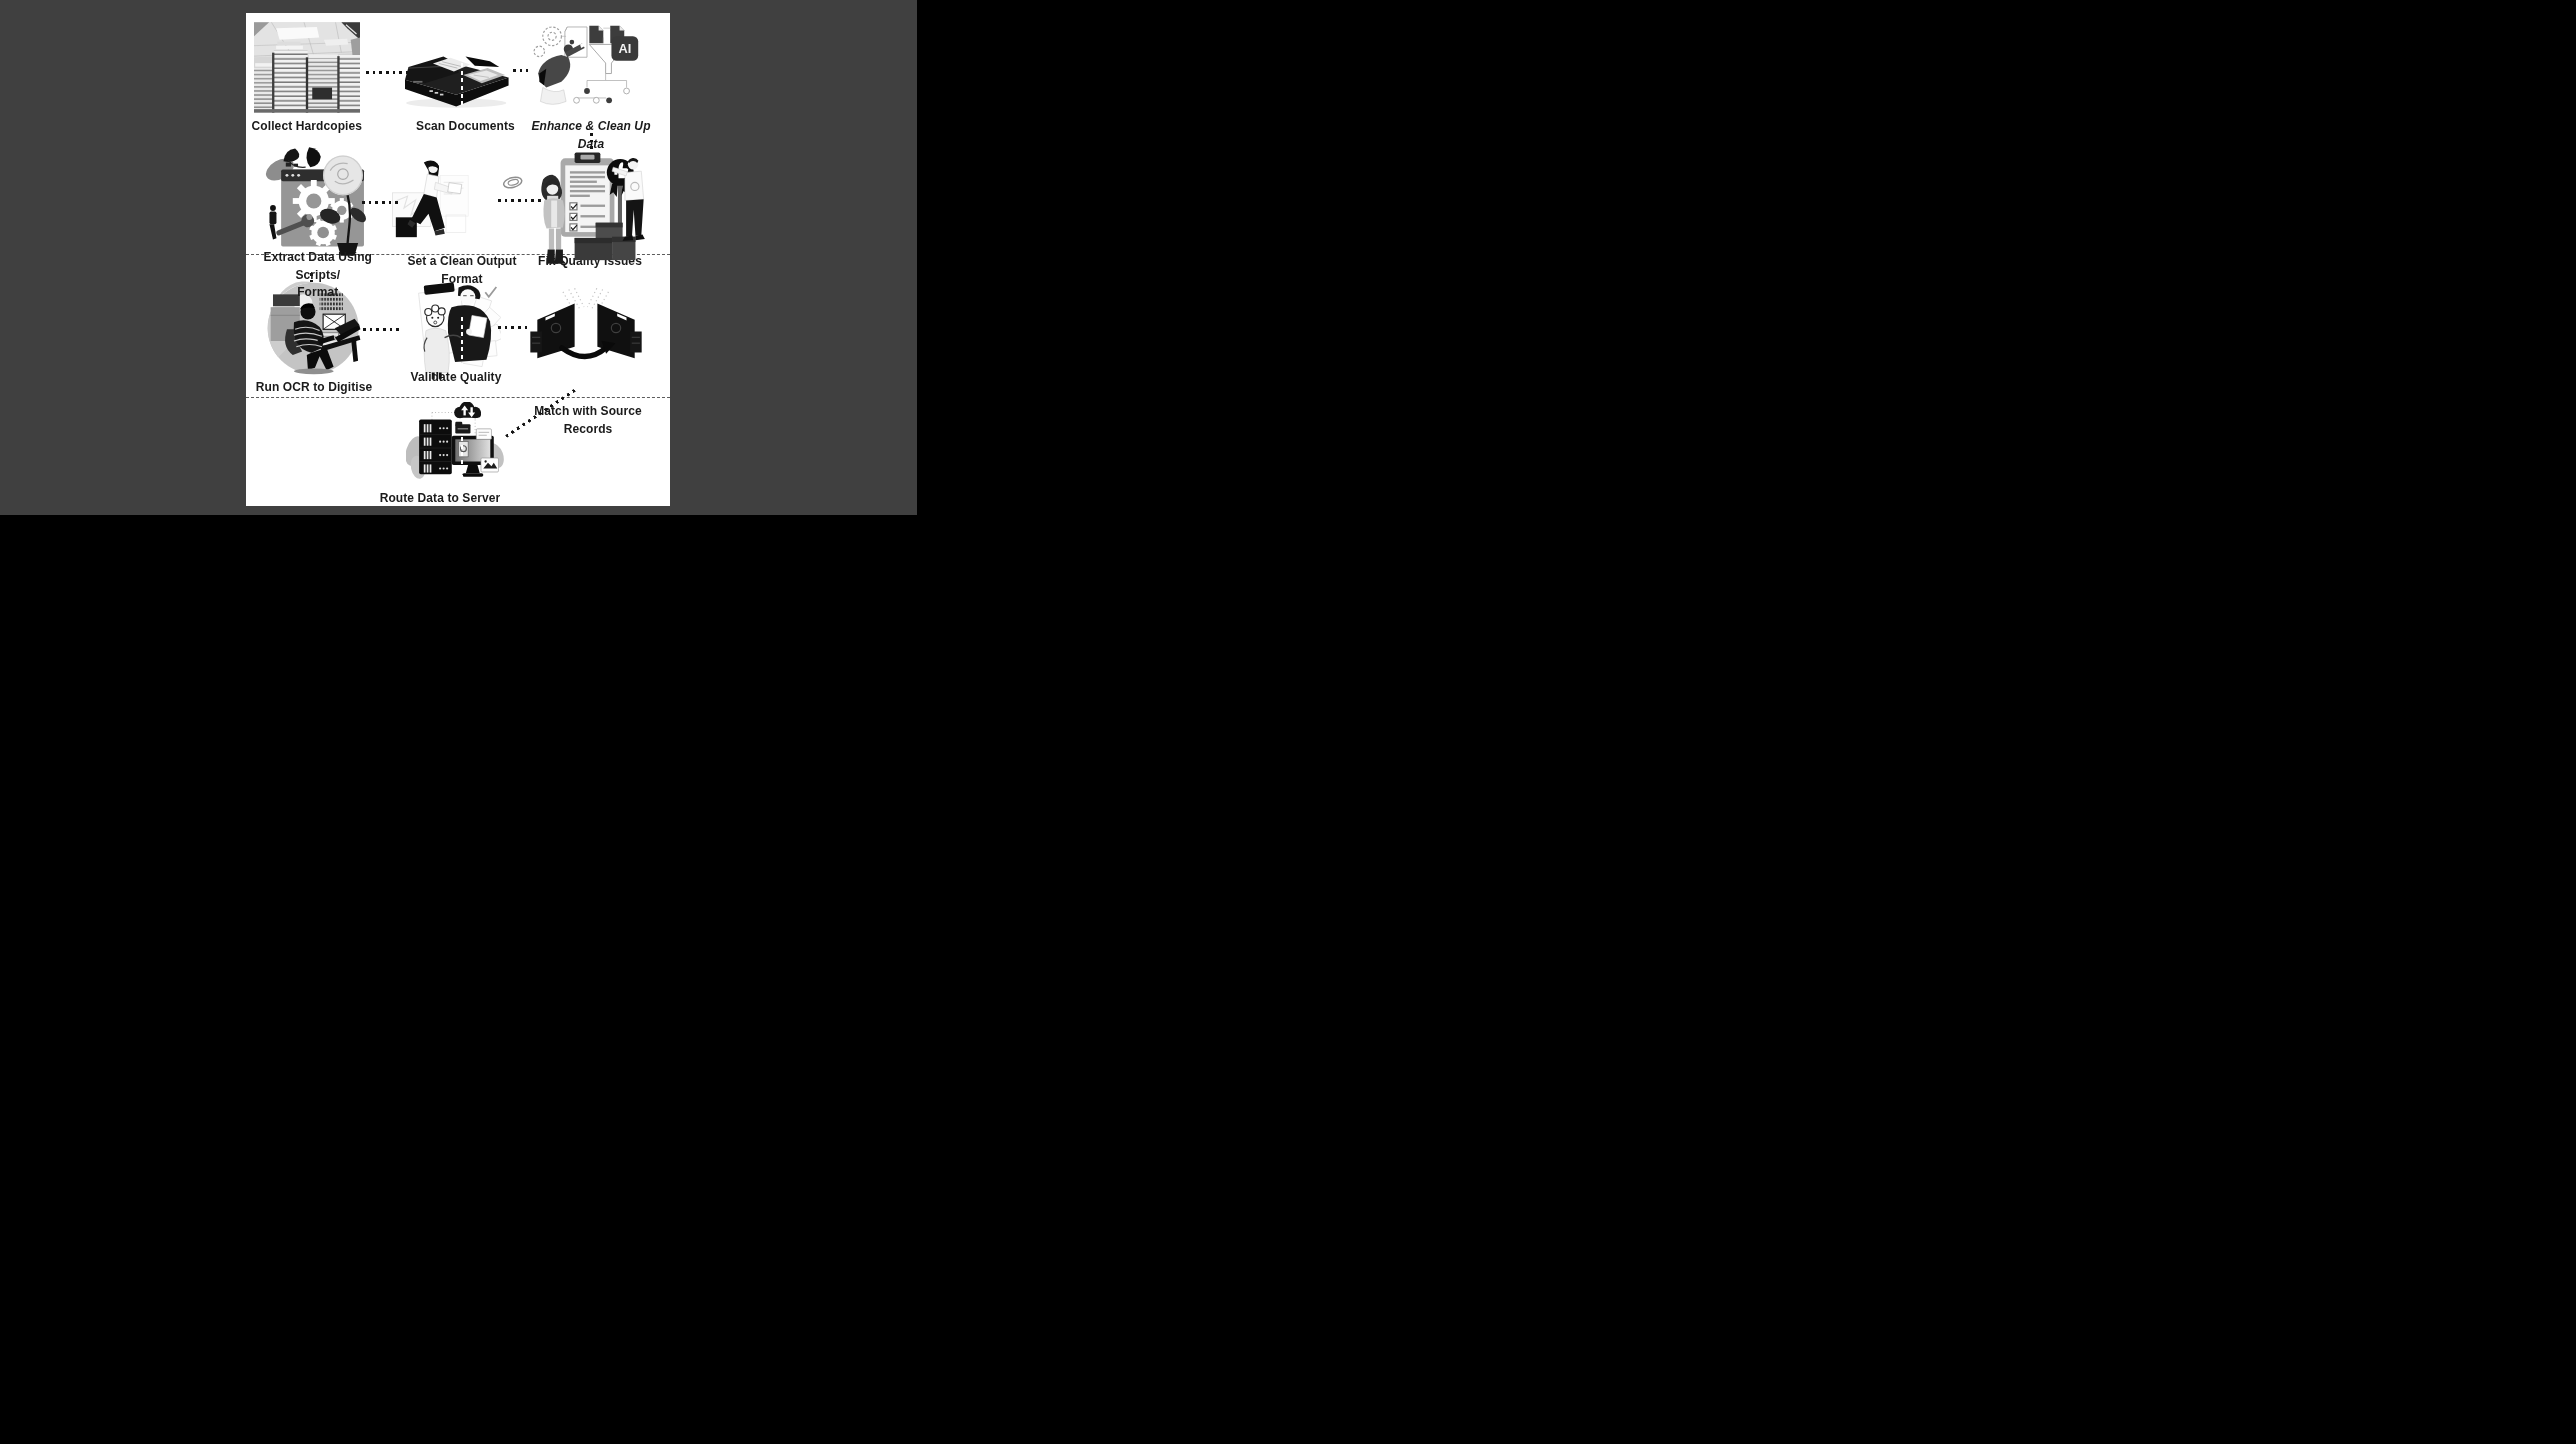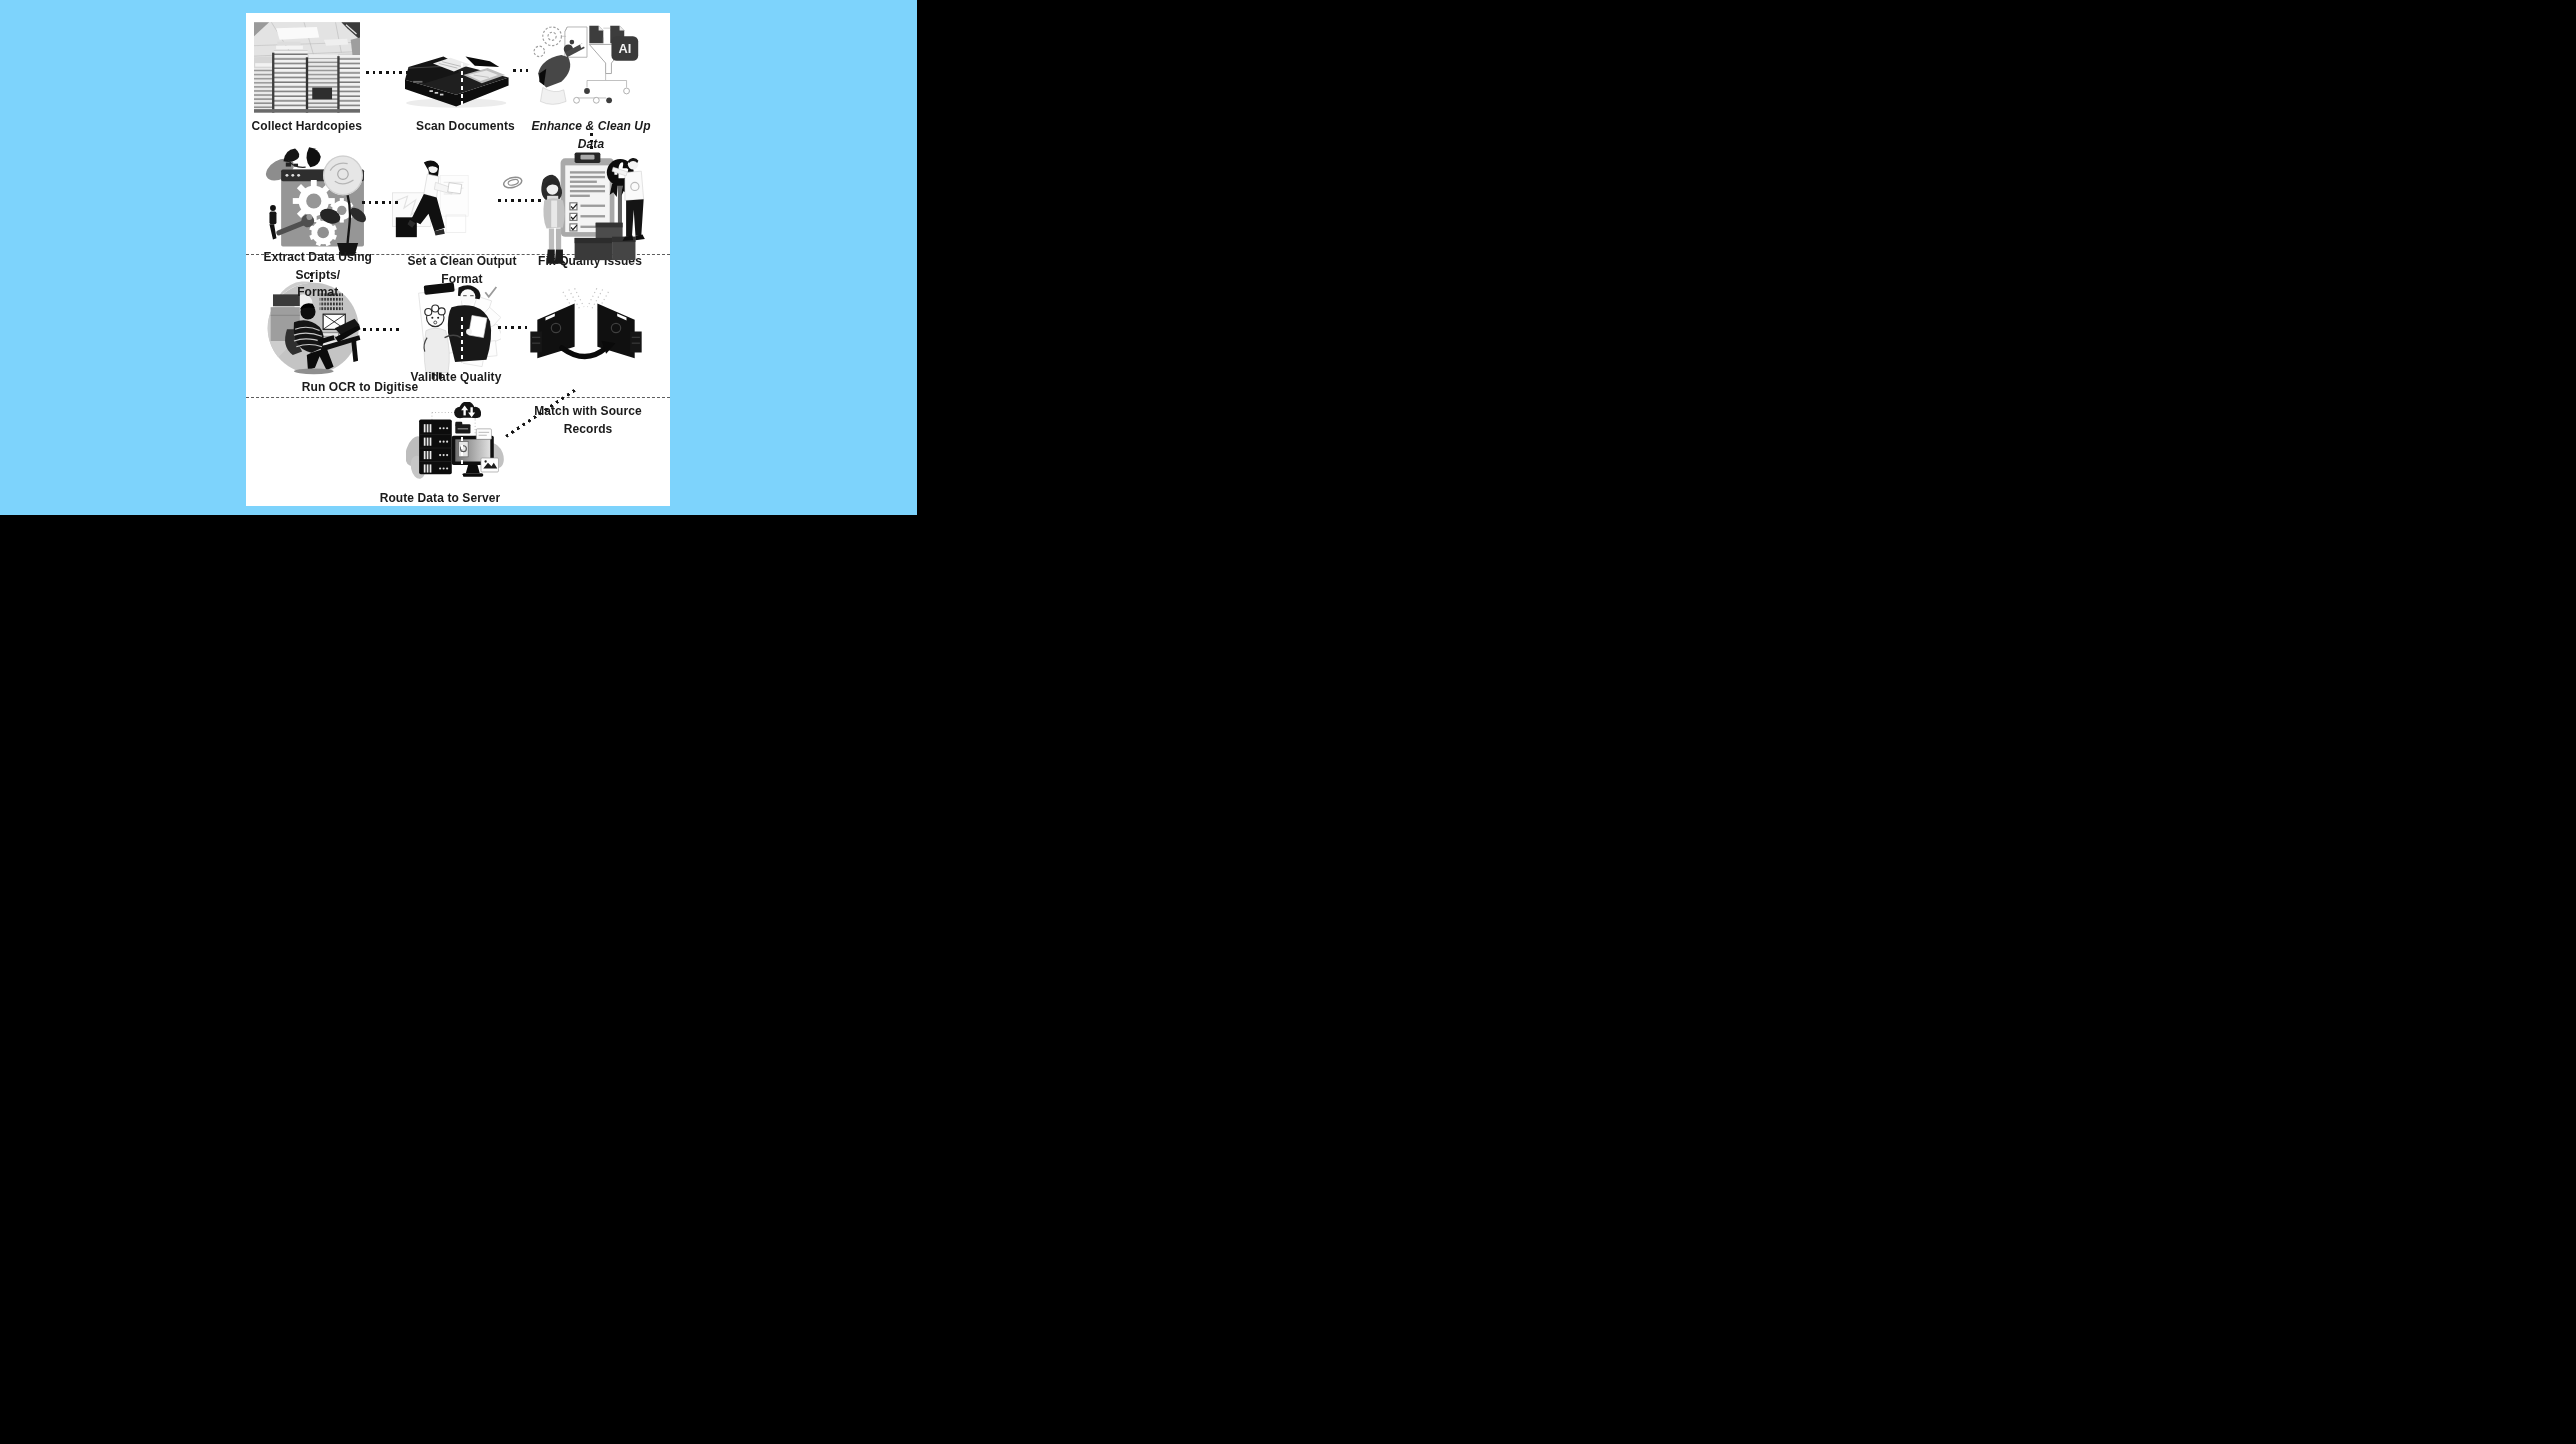--- a/index.html
+++ b/index.html
@@ -1,16 +1,16 @@
 <!DOCTYPE html>
 <html style="font-size:9.4px"><head>
 <meta charset="utf-8">
 <style>
   html,body{margin:0;padding:0;background:#000;}
-  #stage{position:relative;width:917px;height:515px;background:#7dd3fc;overflow:hidden;
+  #stage{position:relative;width:917px;height:515px;background:#404040;overflow:hidden;
          font-family:"Liberation Sans","DejaVu Sans",sans-serif;}
   #panel{position:absolute;left:246px;top:13.4px;width:424px;height:493px;background:#ffffff;}
   .cell{position:absolute;z-index:2;}
   .cell svg{display:block;width:100%;height:100%;}
   .step-label{position:absolute;z-index:3;text-align:center;font-weight:700;
               font-size:12px;line-height:1.45;color:#1b1b1b;letter-spacing:0.1px;}
   .dots-h{position:absolute;height:2.9px;z-index:2;
           background-image:repeating-linear-gradient(90deg,#141414 0 2.6px,transparent 2.6px 6.7px);}
   .dots-v{position:absolute;width:2.9px;z-index:2;
           background-image:repeating-linear-gradient(180deg,#141414 0 2.6px,transparent 2.6px 6.7px);}
@@ -411,21 +411,21 @@
         <polygon points="169,52 153,45 153,50 169,57" fill="#fdfdfd"></polygon>
         <rect x="175" y="76" width="20" height="36" fill="#161616"></rect>
         <line x1="178" y1="86" x2="192" y2="86" stroke="#3c3c3c" stroke-width="2"></line>
         <line x1="178" y1="96" x2="192" y2="96" stroke="#3c3c3c" stroke-width="2"></line>
         <circle cx="151" cy="70" r="8" fill="none" stroke="#3f3f3f" stroke-width="2"></circle>
         <path d="M58,104 Q99,134 134,104" fill="none" stroke="#0a0a0a" stroke-width="9" stroke-linecap="round"></path>
         <polygon points="126,92 150,96 134,114" fill="#0a0a0a"></polygon>
       </svg>
     </div>
 
-    <div class="step-label" style="left:0px;top:366px;width:136px;padding-left:46px;">Run OCR to Digitise</div>
+    <div class="step-label" style="left:0px;top:366px;width:136px;">Run OCR to Digitise</div>
     <div class="step-label" style="left:140px;top:356px;width:140px;">Validate Quality</div>
     <div class="step-label" style="left:272px;top:366px;width:140px;margin-top:24px;">Match with Source Records</div>
 
     <div class="dots-h" style="left:117px;top:315px;width:40px;"></div>
     <div class="dots-h" style="left:252px;top:313px;width:30px;"></div>
     <div class="dots-diag" style="left:260px;top:422px;width:86px;transform:rotate(-34deg);"></div>
 
     <div class="cell" style="left:160px;top:389px;width:98px;height:84px;">
       <svg viewBox="0 0 167 144">
         <defs>

